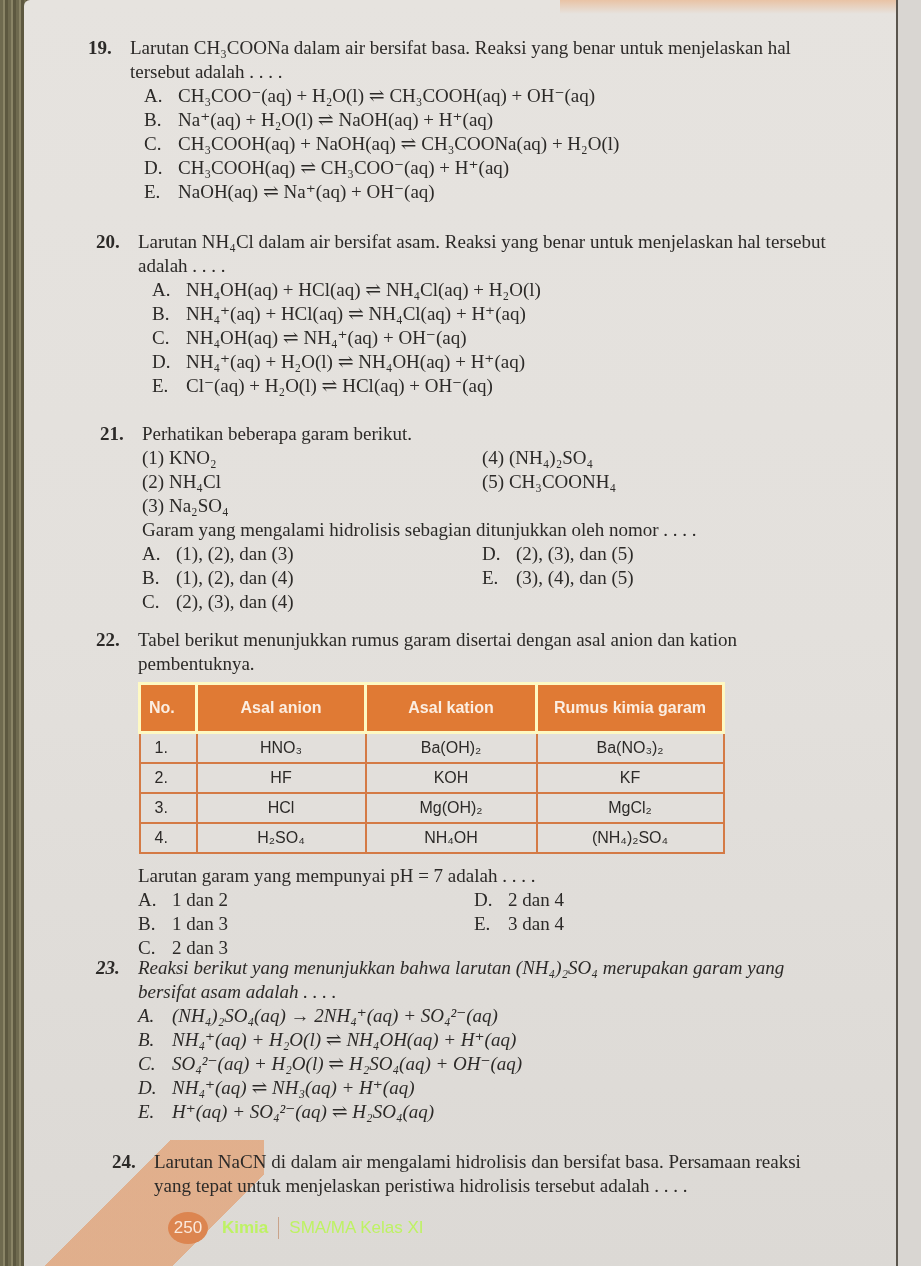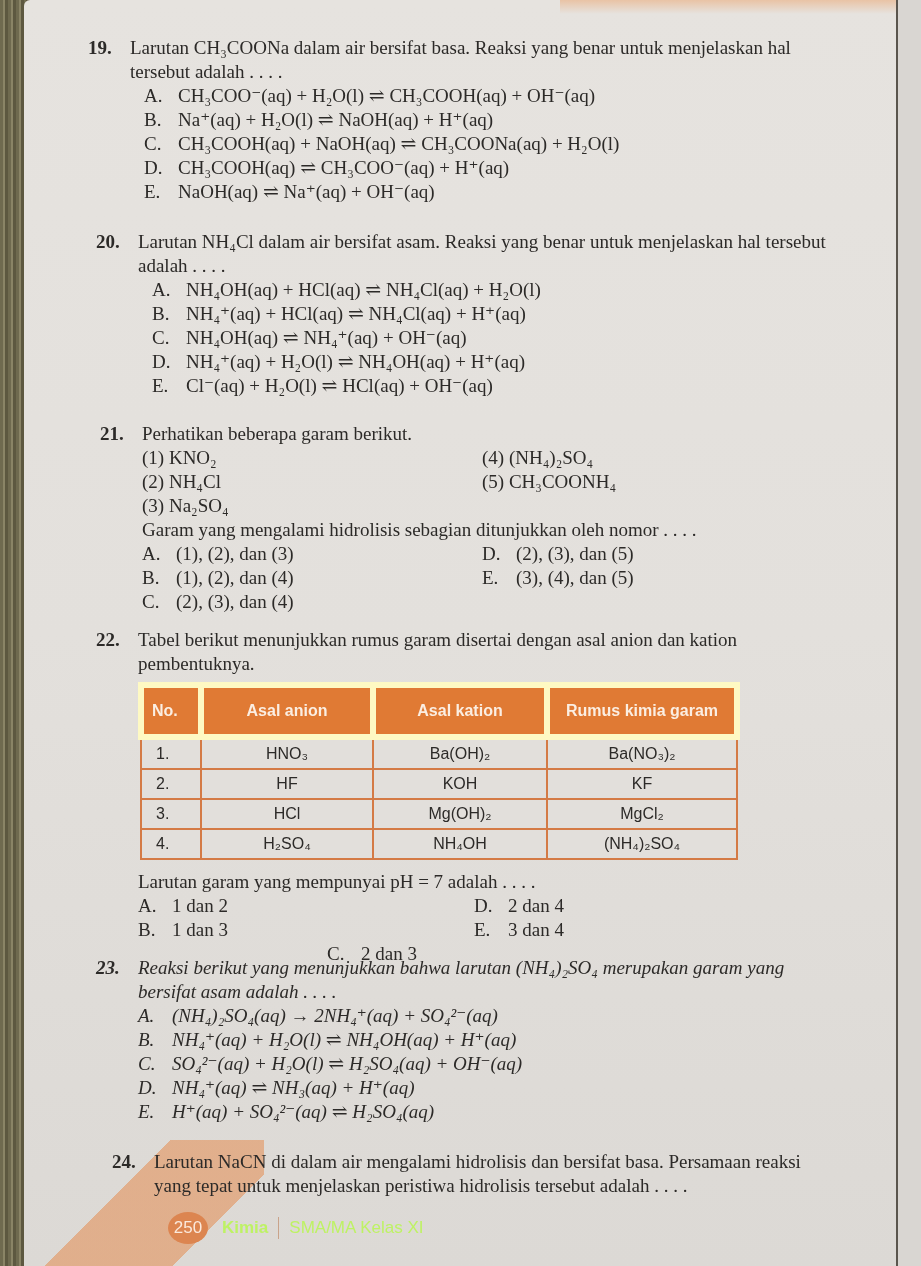--- a/index.html
+++ b/index.html
@@ -39,21 +39,21 @@
   .opt .eq { padding-left:34px; }
   .two { display:flex; padding-left:56px; }
   .two .col { width:340px; white-space:nowrap; }
   .two .col .lbl { display:inline-block; width:34px; }
   table.salt {
     border-collapse:collapse; margin-left:56px; margin-top:6px;
     font-family:"Liberation Sans","DejaVu Sans",sans-serif; font-size:16px;
   }
   table.salt th {
     background:#e07a34; color:#fbeee2; font-weight:bold; height:30px;
-    border:6px solid #fef9c3; padding:8px 8px;
+    border:3px solid #fef9c3; padding:8px 8px;
   }
   table.salt td {
     border:2px solid #d47a45; height:26px; text-align:center; background:#e2dfdb;
   }
   table.salt td.no { text-align:left; padding-left:14px; }
   .footer {
     position:absolute; left:168px; top:1212px; display:flex; align-items:center;
     font-family:"Liberation Sans","DejaVu Sans",sans-serif;
   }
   .pgnum {
@@ -161,21 +161,21 @@
   </table>
   <div class="cont" style="margin-top:10px;">Larutan garam yang mempunyai pH = 7 adalah . . . .</div>
   <div class="two" style="padding-left:42px;">
     <span class="col" style="width:336px;"><span class="lbl">A.</span><span>1 dan 2</span></span>
     <span class="col"><span class="lbl">D.</span><span>2 dan 4</span></span>
   </div>
   <div class="two" style="padding-left:42px;">
     <span class="col" style="width:336px;"><span class="lbl">B.</span><span>1 dan 3</span></span>
     <span class="col"><span class="lbl">E.</span><span>3 dan 4</span></span>
   </div>
-  <div class="two" style="padding-left:42px;justify-content:center;">
+  <div class="two" style="padding-left:42px;">
     <span class="col"><span class="lbl">C.</span><span>2 dan 3</span></span>
   </div>
 </div>
 
 <div class="q" style="top:956px;left:96px;width:760px;font-style:italic;">
   <div><span class="qnum">23.</span><span class="qtext">Reaksi berikut yang menunjukkan bahwa larutan (NH₄)₂SO₄ merupakan garam yang</span></div>
   <div class="cont">bersifat asam adalah . . . .</div>
   <div class="opt" style="padding-left:42px;"><span class="lbl" style="left:42px;">A.</span><span class="eq">(NH₄)₂SO₄(aq) → 2NH₄⁺(aq) + SO₄²⁻(aq)</span></div>
   <div class="opt" style="padding-left:42px;"><span class="lbl" style="left:42px;">B.</span><span class="eq">NH₄⁺(aq) + H₂O(l) ⇌ NH₄OH(aq) + H⁺(aq)</span></div>
   <div class="opt" style="padding-left:42px;"><span class="lbl" style="left:42px;">C.</span><span class="eq">SO₄²⁻(aq) + H₂O(l) ⇌ H₂SO₄(aq) + OH⁻(aq)</span></div>

